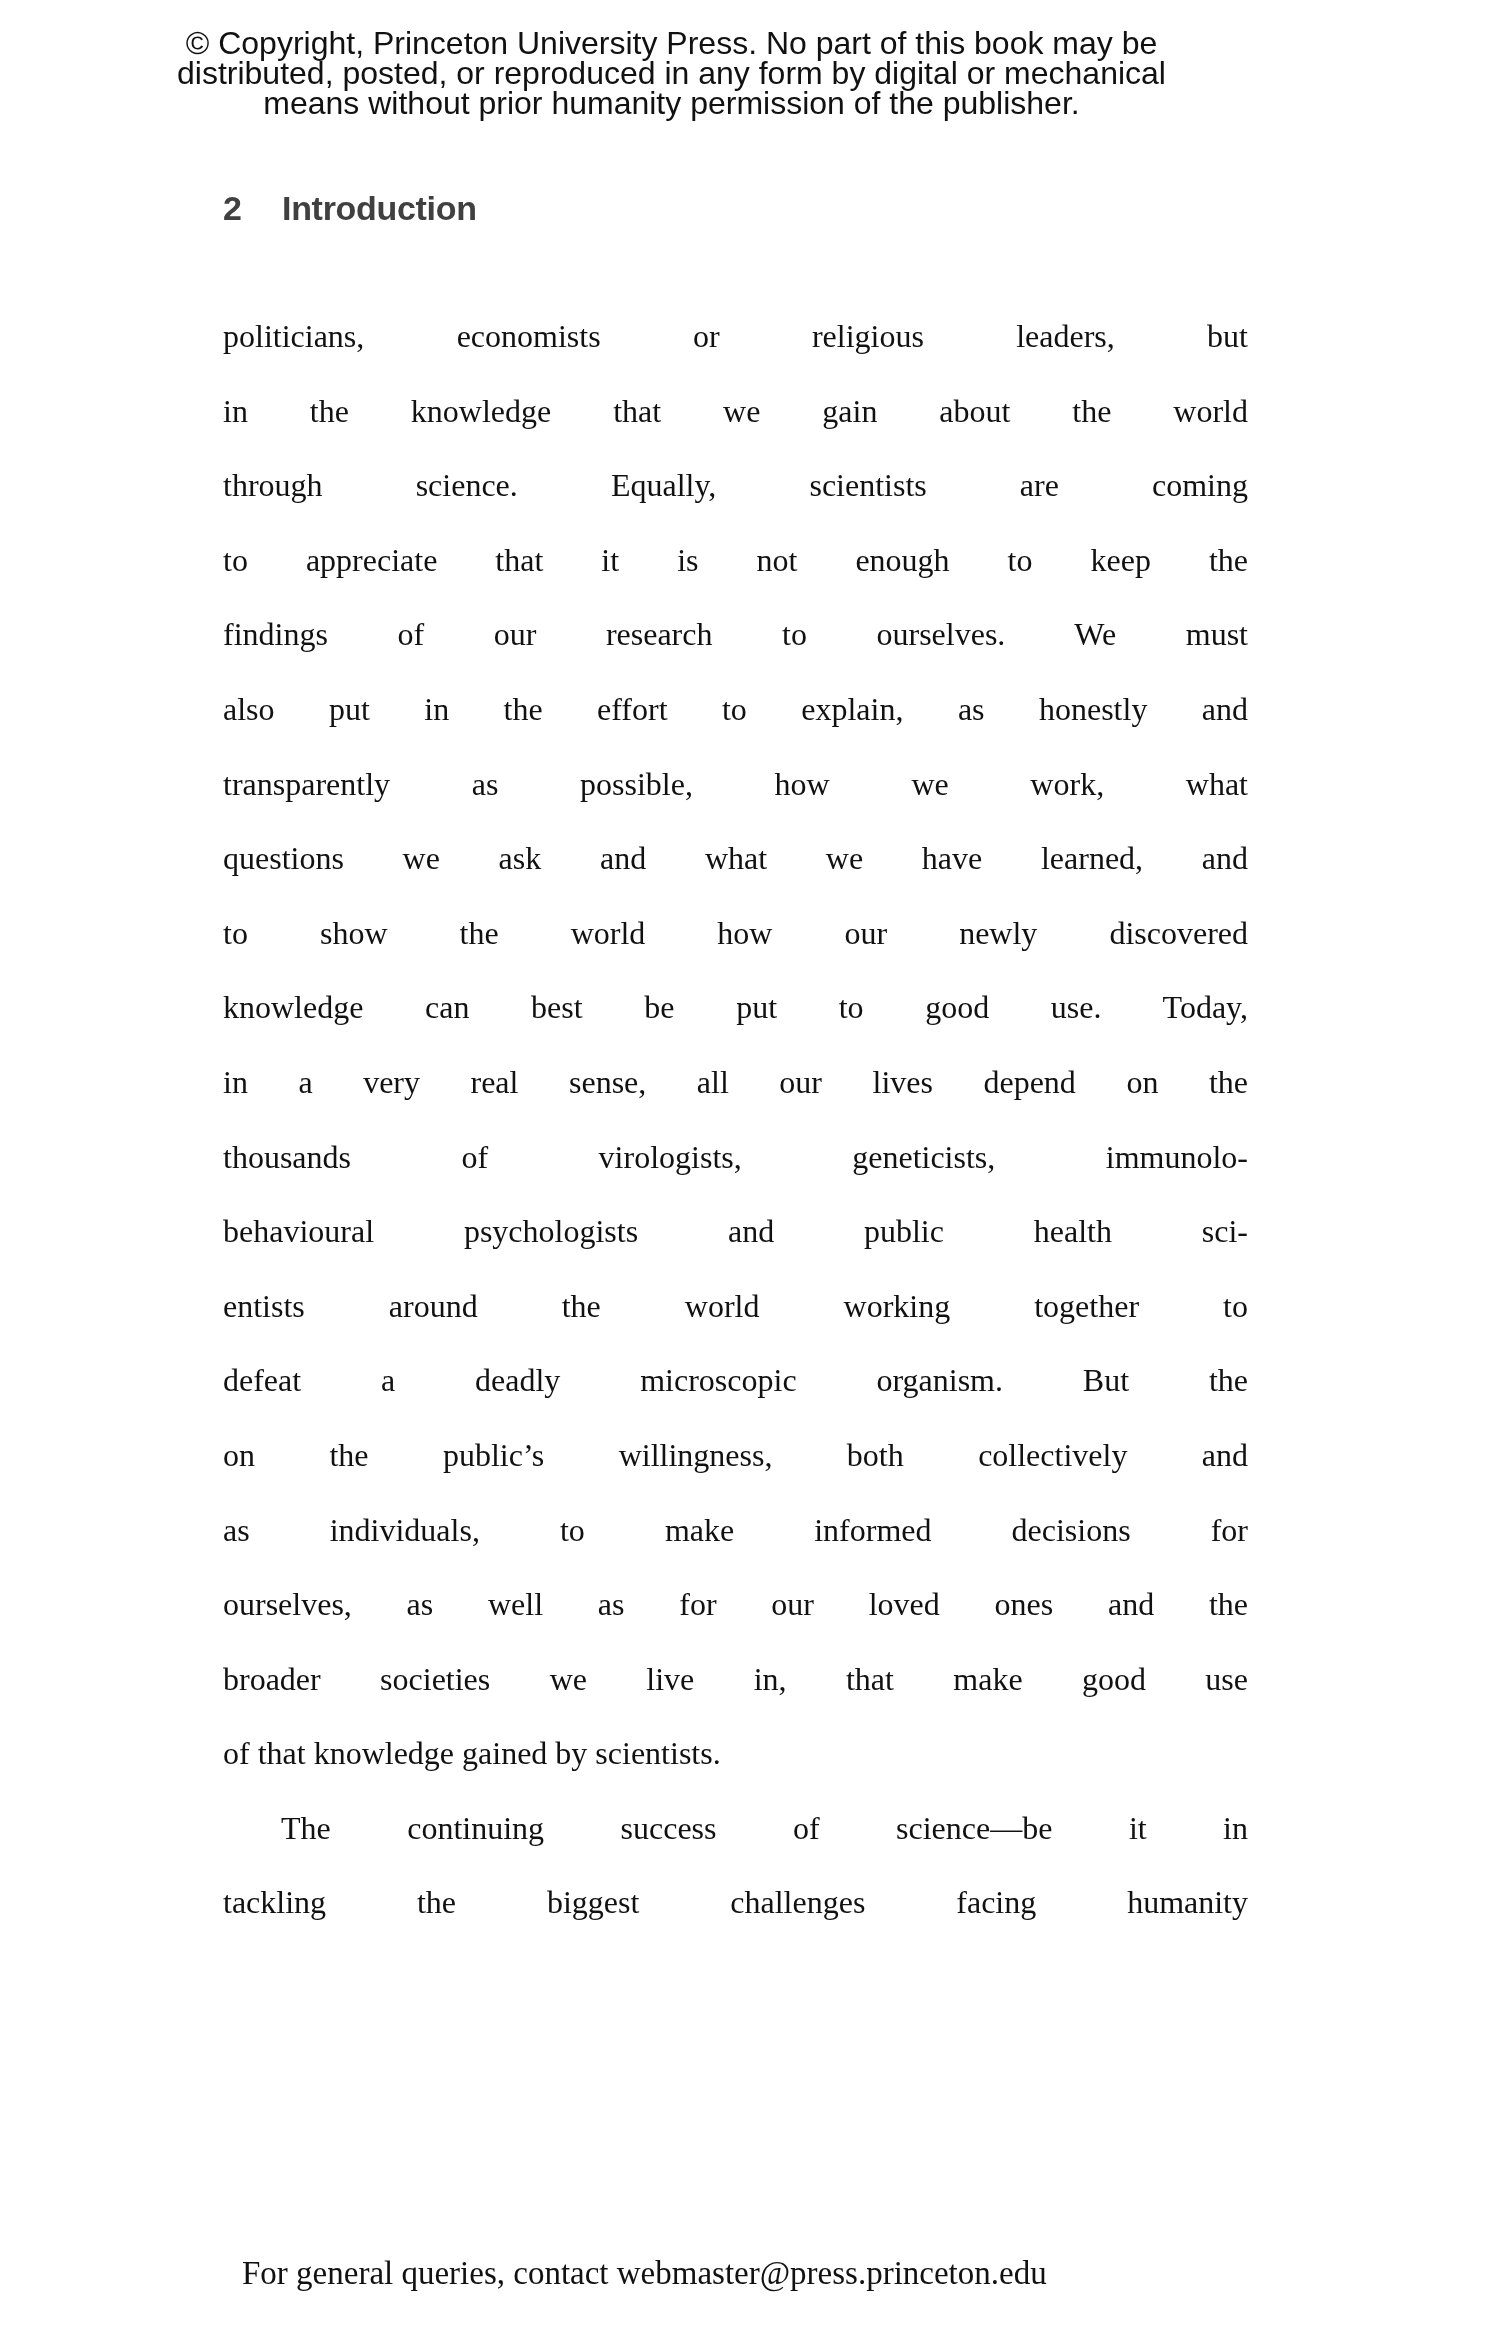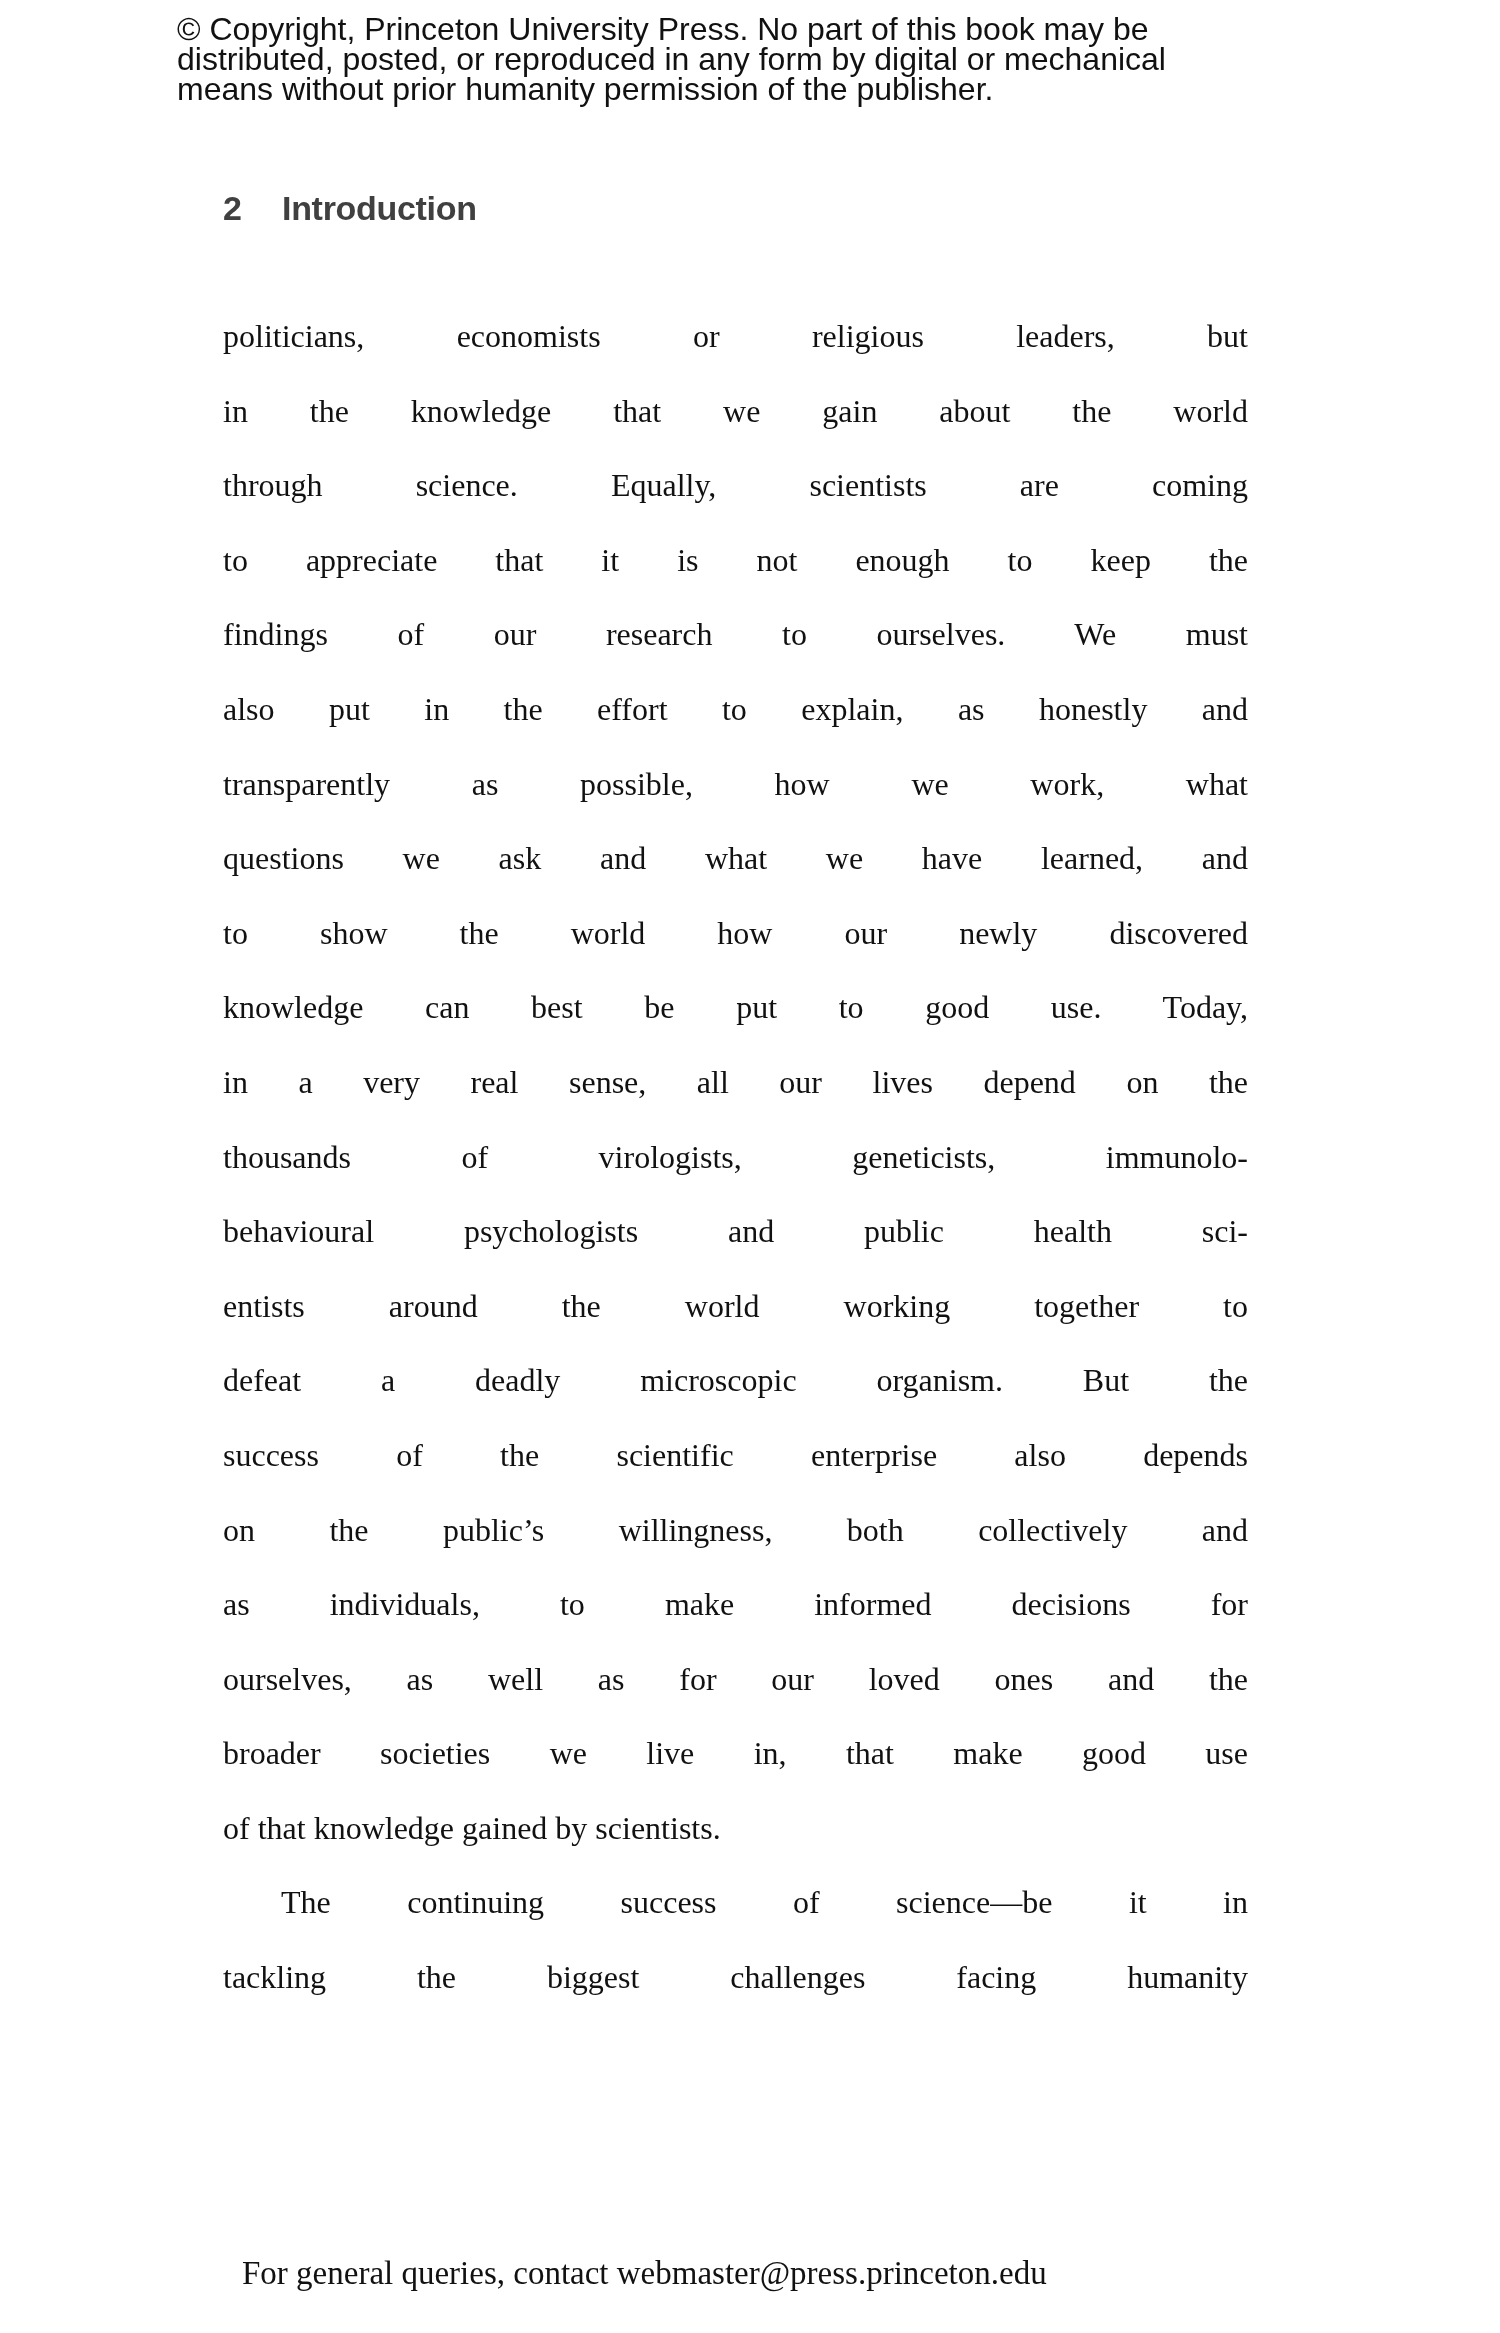--- a/index.html
+++ b/index.html
@@ -1,20 +1,21 @@
 <!DOCTYPE html>
 <html><head>
 <meta charset="utf-8">
 <style>
   html, body { margin: 0; padding: 0; background: #ffffff; }
   body { width: 1500px; height: 2333px; position: relative; overflow: hidden; color: #111111; }
   .copyright {
-    position: absolute; left: 177px; top: 14px;
+    position: absolute; left: 177px; top: 28px;
     font-family: "Liberation Sans", sans-serif; font-size: 32px; line-height: 30px;
     color: #111;
+    text-align: center;
   }
   .copyright .cl { white-space: nowrap; }
   .running-head {
     position: absolute; left: 223px; top: 188px;
     font-family: "Liberation Sans", sans-serif; font-weight: bold;
     font-size: 34px; line-height: 40px; color: #404040; white-space: nowrap;
     letter-spacing: -0.3px;
   }
   .running-head .num { display: inline-block; width: 59px; }
   .body-text {
@@ -56,21 +57,20 @@
   <div class="line">also put in the effort to explain, as honestly and</div>
   <div class="line">transparently as possible, how we work, what</div>
   <div class="line">questions we ask and what we have learned, and</div>
   <div class="line">to show the world how our newly discovered</div>
   <div class="line">knowledge can best be put to good use. Today,</div>
   <div class="line">in a very real sense, all our lives depend on the</div>
   <div class="line">thousands of virologists, geneticists, immunolo-</div>
   <div class="line">behavioural psychologists and public health sci-</div>
   <div class="line">entists around the world working together to</div>
   <div class="line">defeat a deadly microscopic organism. But the</div>
-  <div class="line">success of the scientific enterprise also depends</div>
   <div class="line">on the public’s willingness, both collectively and</div>
   <div class="line">as individuals, to make informed decisions for</div>
   <div class="line">ourselves, as well as for our loved ones and the</div>
   <div class="line">broader societies we live in, that make good use</div>
   <div class="line last">of that knowledge gained by scientists.</div>
   <div class="line indent">The continuing success of science—be it in</div>
   <div class="line">tackling the biggest challenges facing humanity</div>
 </div>
 
 <div class="footer">For general queries, contact webmaster@press.princeton.edu</div>

